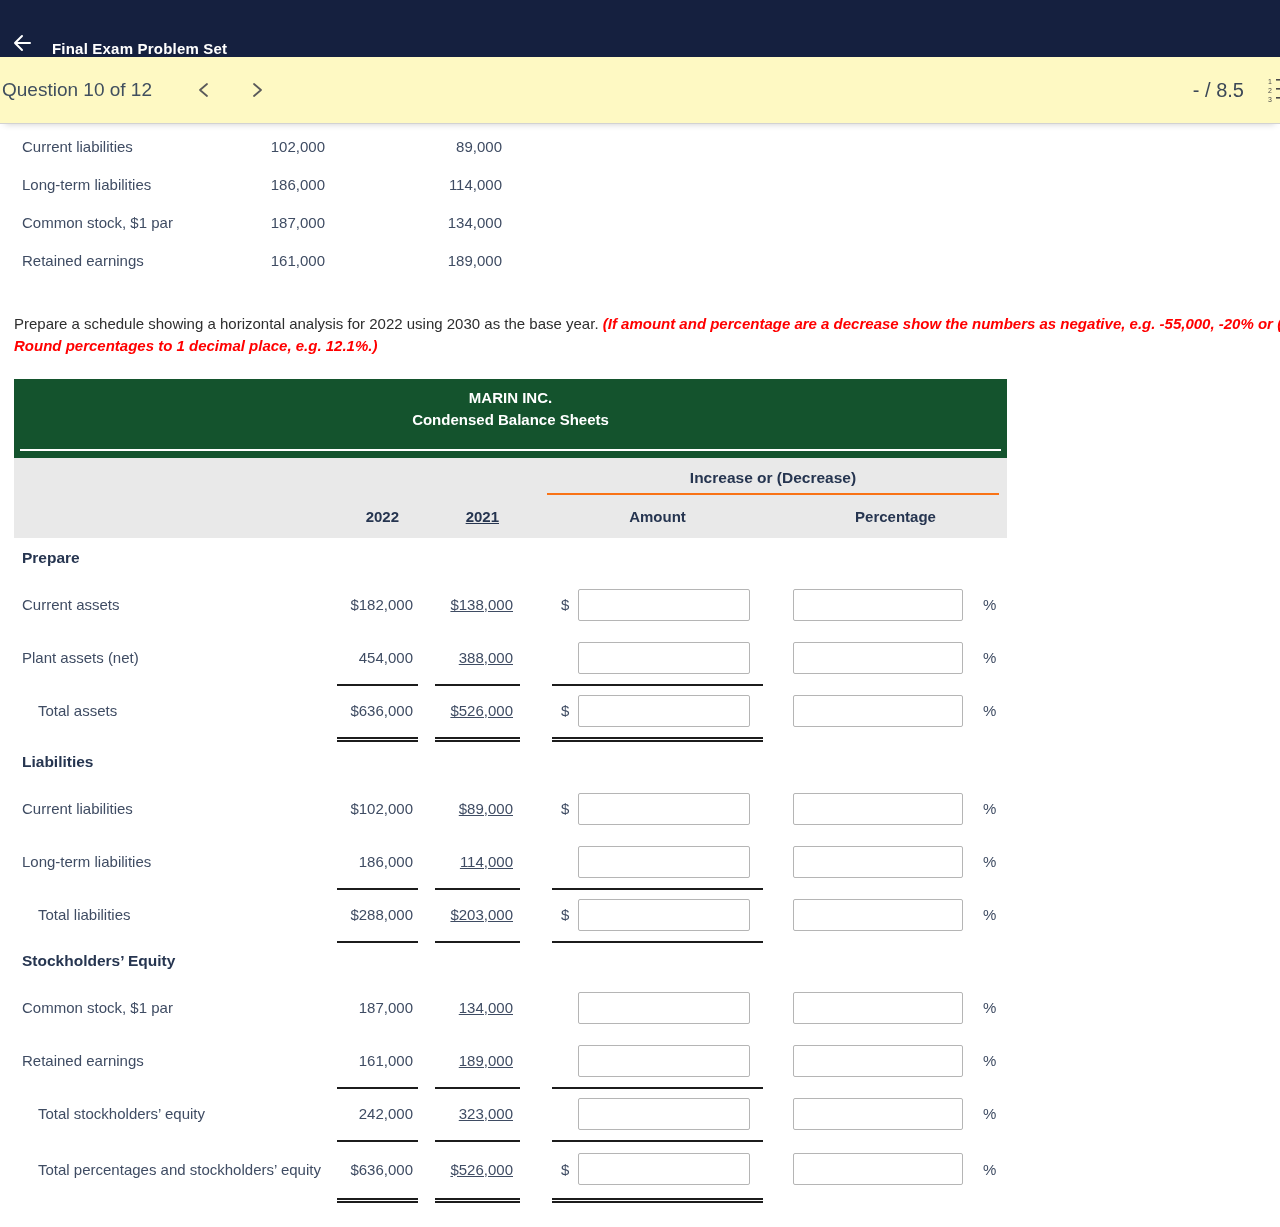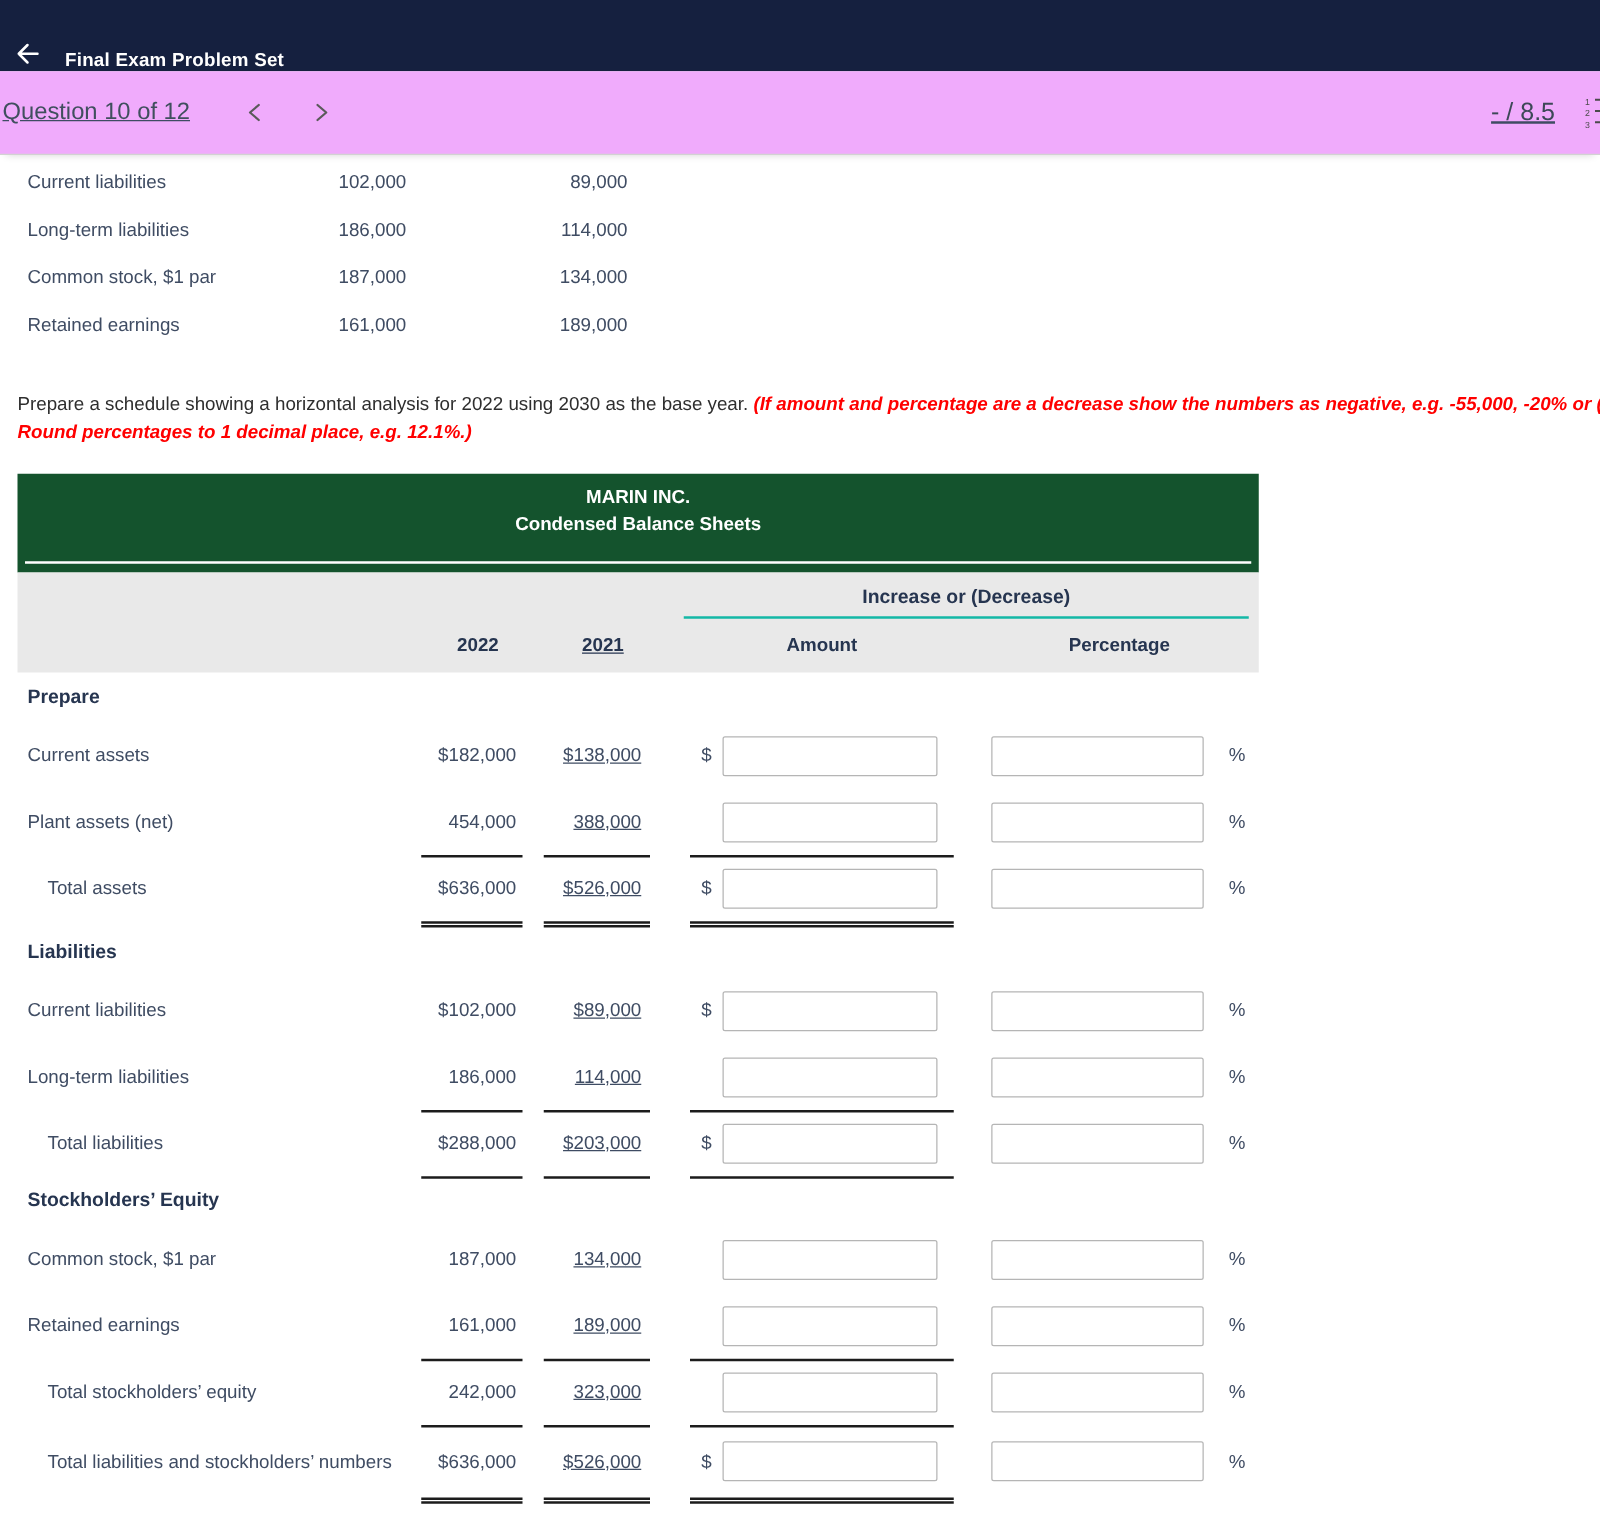--- a/index.html
+++ b/index.html
@@ -9,25 +9,24 @@
   
   .appbar {
     height: 57px; background:#15203f; display:flex; align-items:flex-end;
     color:#fff; padding-left:8px;
   }
   .appbar .back { width:28px; height:28px; display:flex; align-items:center; justify-content:center; cursor:pointer; }
   .appbar .title { font-weight:700; font-size:15px; margin-left:16px; letter-spacing:.2px; }
 
   
   .qbar {
-    height: 67px; background:#f0abfc; display:flex; align-items:center;
+    height: 67px; background:#fef9c3; display:flex; align-items:center;
     border-bottom:1px solid #d2d2d2; overflow:hidden;
     box-shadow: 0 5px 7px -5px rgba(0,0,0,.20);
     position:relative;
-    text-decoration:underline;
   }
   .qbar .qtitle { font-size:19px; color:#404f5e; margin-left:2px; }
   .qbar .nav { display:flex; align-items:center; margin-left:42px; gap:36px; }
   .qbar .nav .chev { width:18px; height:18px; cursor:pointer; display:flex; align-items:center; justify-content:center; }
   .qbar .score { margin-left:auto; font-size:20px; color:#3c4857; }
   .qbar .qlist-icon { width:12px; height:26px; overflow:hidden; margin-left:24px; flex:0 0 12px; cursor:pointer; }
 
   
   .mini { margin-top:3px; }
   .mini .mrow { position:relative; height:38px; font-size:15px; }
@@ -44,21 +43,21 @@
   .banner {
     background:#14532d; color:#fff; text-align:center; font-weight:700;
     font-size:15px; line-height:22px; padding-top:8px; height:79px; position:relative;
   }
   .banner .wline { position:absolute; left:6px; right:6px; bottom:7px; height:2px; background:#fff; }
 
   .subhdr { background:#e9e9e9; height:80px; position:relative; }
   .subhdr .incdec {
     position:absolute; left:533px; width:452px; top:11px; text-align:center;
     font-weight:700; font-size:15.5px; color:#263550;
-    padding-bottom:6px; border-bottom:2px solid #14b8a6;
+    padding-bottom:6px; border-bottom:2px solid #f97316;
   }
   .subhdr .hdr { position:absolute; bottom:0; left:0; right:0; height:44px; font-weight:700; color:#263550; }
 
   .trow {
     display:grid;
     grid-template-columns: 323px 81px 17px 85px 32px 211px 30px 170px 35px;
     align-items:center; font-size:15px;
   }
   .trow.data { height:53px; }
   .trow.data.tall { height:58px; }
@@ -308,21 +307,21 @@
         </div>
         <div class="c-pct"><input class="cellbox" type="text" style=""></div>
         <span class="c-sign">%</span>
       </div>
       <div class="trow rule">
         <div class="rl p2"></div>
         <div class="rl p4"></div>
         <div class="rl p6"></div>
       </div>
       <div class="trow data tall">
-        <span class="c-label indent">Total liabilities and stockholders’ numbers</span>
+        <span class="c-label indent">Total percentages and stockholders’ equity</span>
         <span class="c-n1">$636,000</span>
         <span class="c-n2">$526,000</span>
         <div class="c-amt">
           <span class="cur">$</span>
           <input class="cellbox" type="text" style="">
         </div>
         <div class="c-pct"><input class="cellbox" type="text" style=""></div>
         <span class="c-sign">%</span>
       </div>
       <div class="trow rule dbl">

